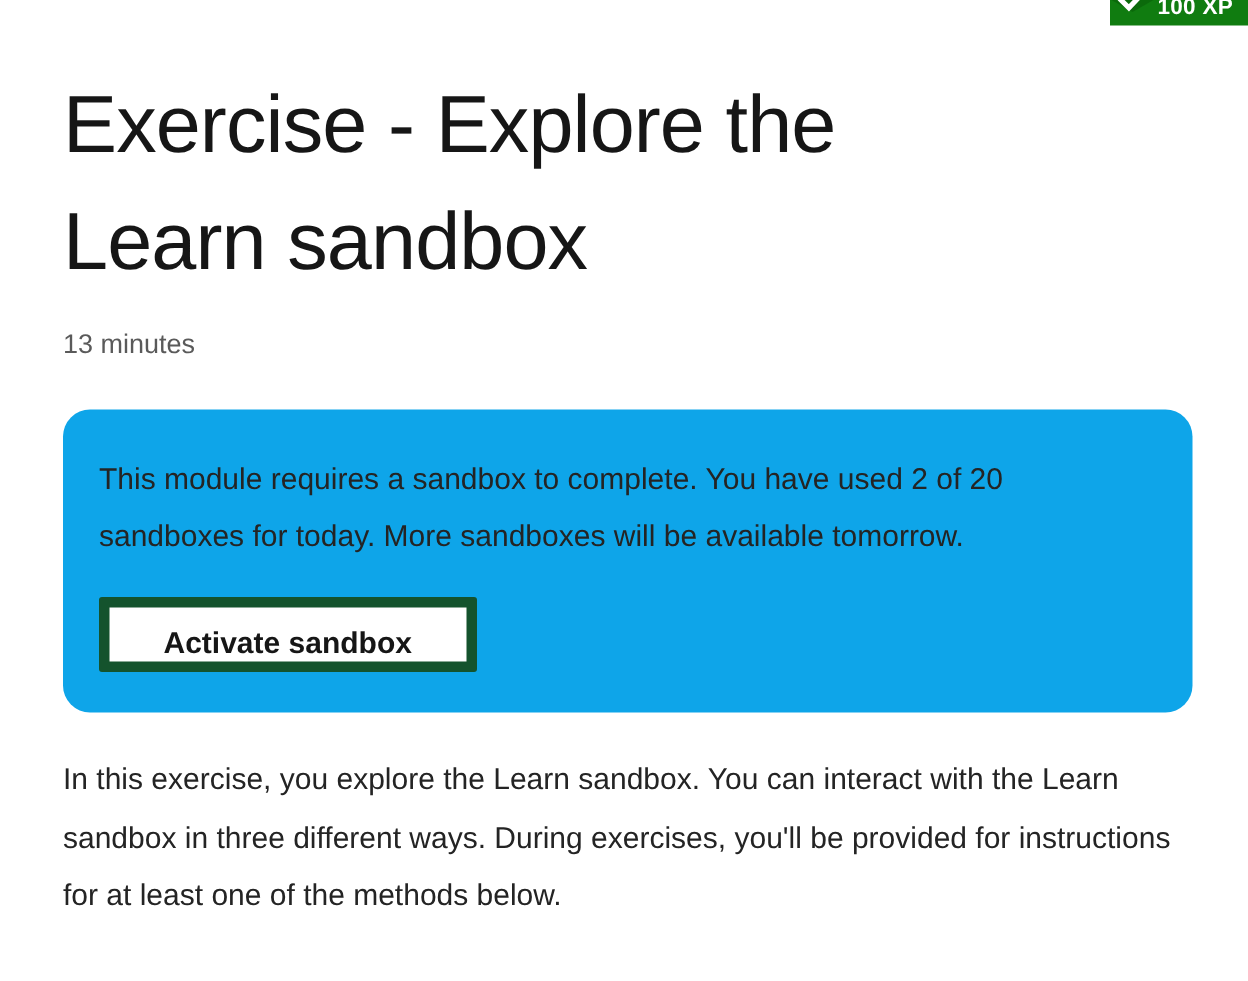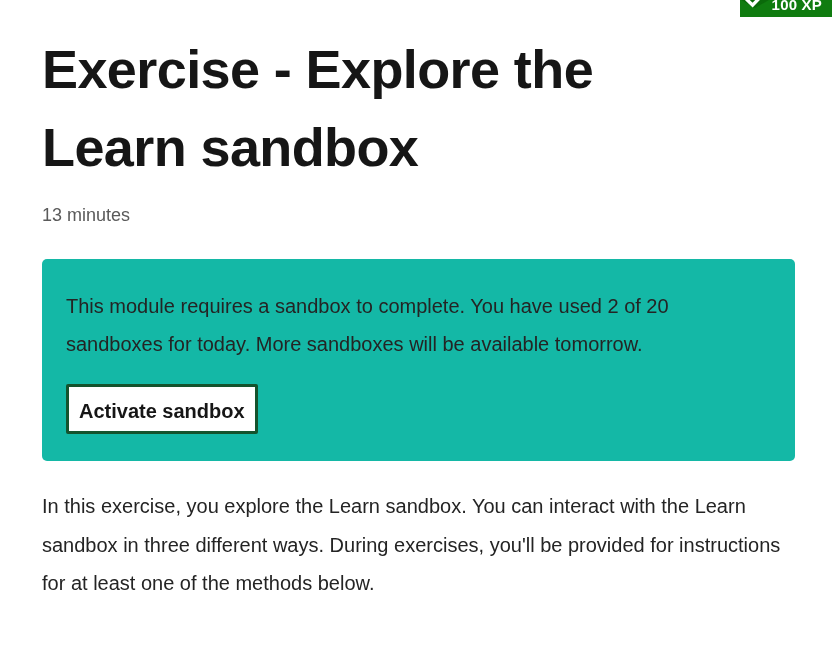--- a/index.html
+++ b/index.html
@@ -53,61 +53,61 @@
   
   .content {
     position: absolute;
     left: 42px;
     top: 0;
     width: 754px;
   }
 
   .page-title {
     margin: 0;
-    padding-top: 30px;
+    padding-top: 44px;
     font-size: 54px;
     line-height: 78px;
-    font-weight: 700;
+    font-weight: 400;
     color: #161616;
     letter-spacing: -0.6px;
     max-width: 640px;
   }
 
   .duration {
     margin: 0;
     padding-top: 18px;
     font-size: 18px;
     line-height: 22px;
     color: #5a5a5a;
     font-weight: 400;
   }
 
   
   .sandbox-box {
     margin-top: 33px;
     width: 753px;
     box-sizing: border-box;
-    background: #14b8a6;
-    border-radius: 5px;
+    background: #0ea5e9;
+    border-radius: 18px;
     padding: 28px 24px 27px 24px;
   }
   .sandbox-text {
     margin: 0;
     font-size: 20px;
     line-height: 38px;
     color: #242424;
     max-width: 700px;
   }
   .activate-button {
     margin-top: 21px;
     display: inline-block;
     background: #ffffff;
-    border: 3px solid #14532d;
+    border: 7px solid #14532d;
     border-radius: 2px;
-    padding: 0 10px;
+    padding: 0 36px;
     height: 50px;
     line-height: 48px;
     font-family: "Liberation Sans", sans-serif;
     font-size: 20px;
     font-weight: 700;
     color: #161616;
     cursor: pointer;
     white-space: nowrap;
   }
 

